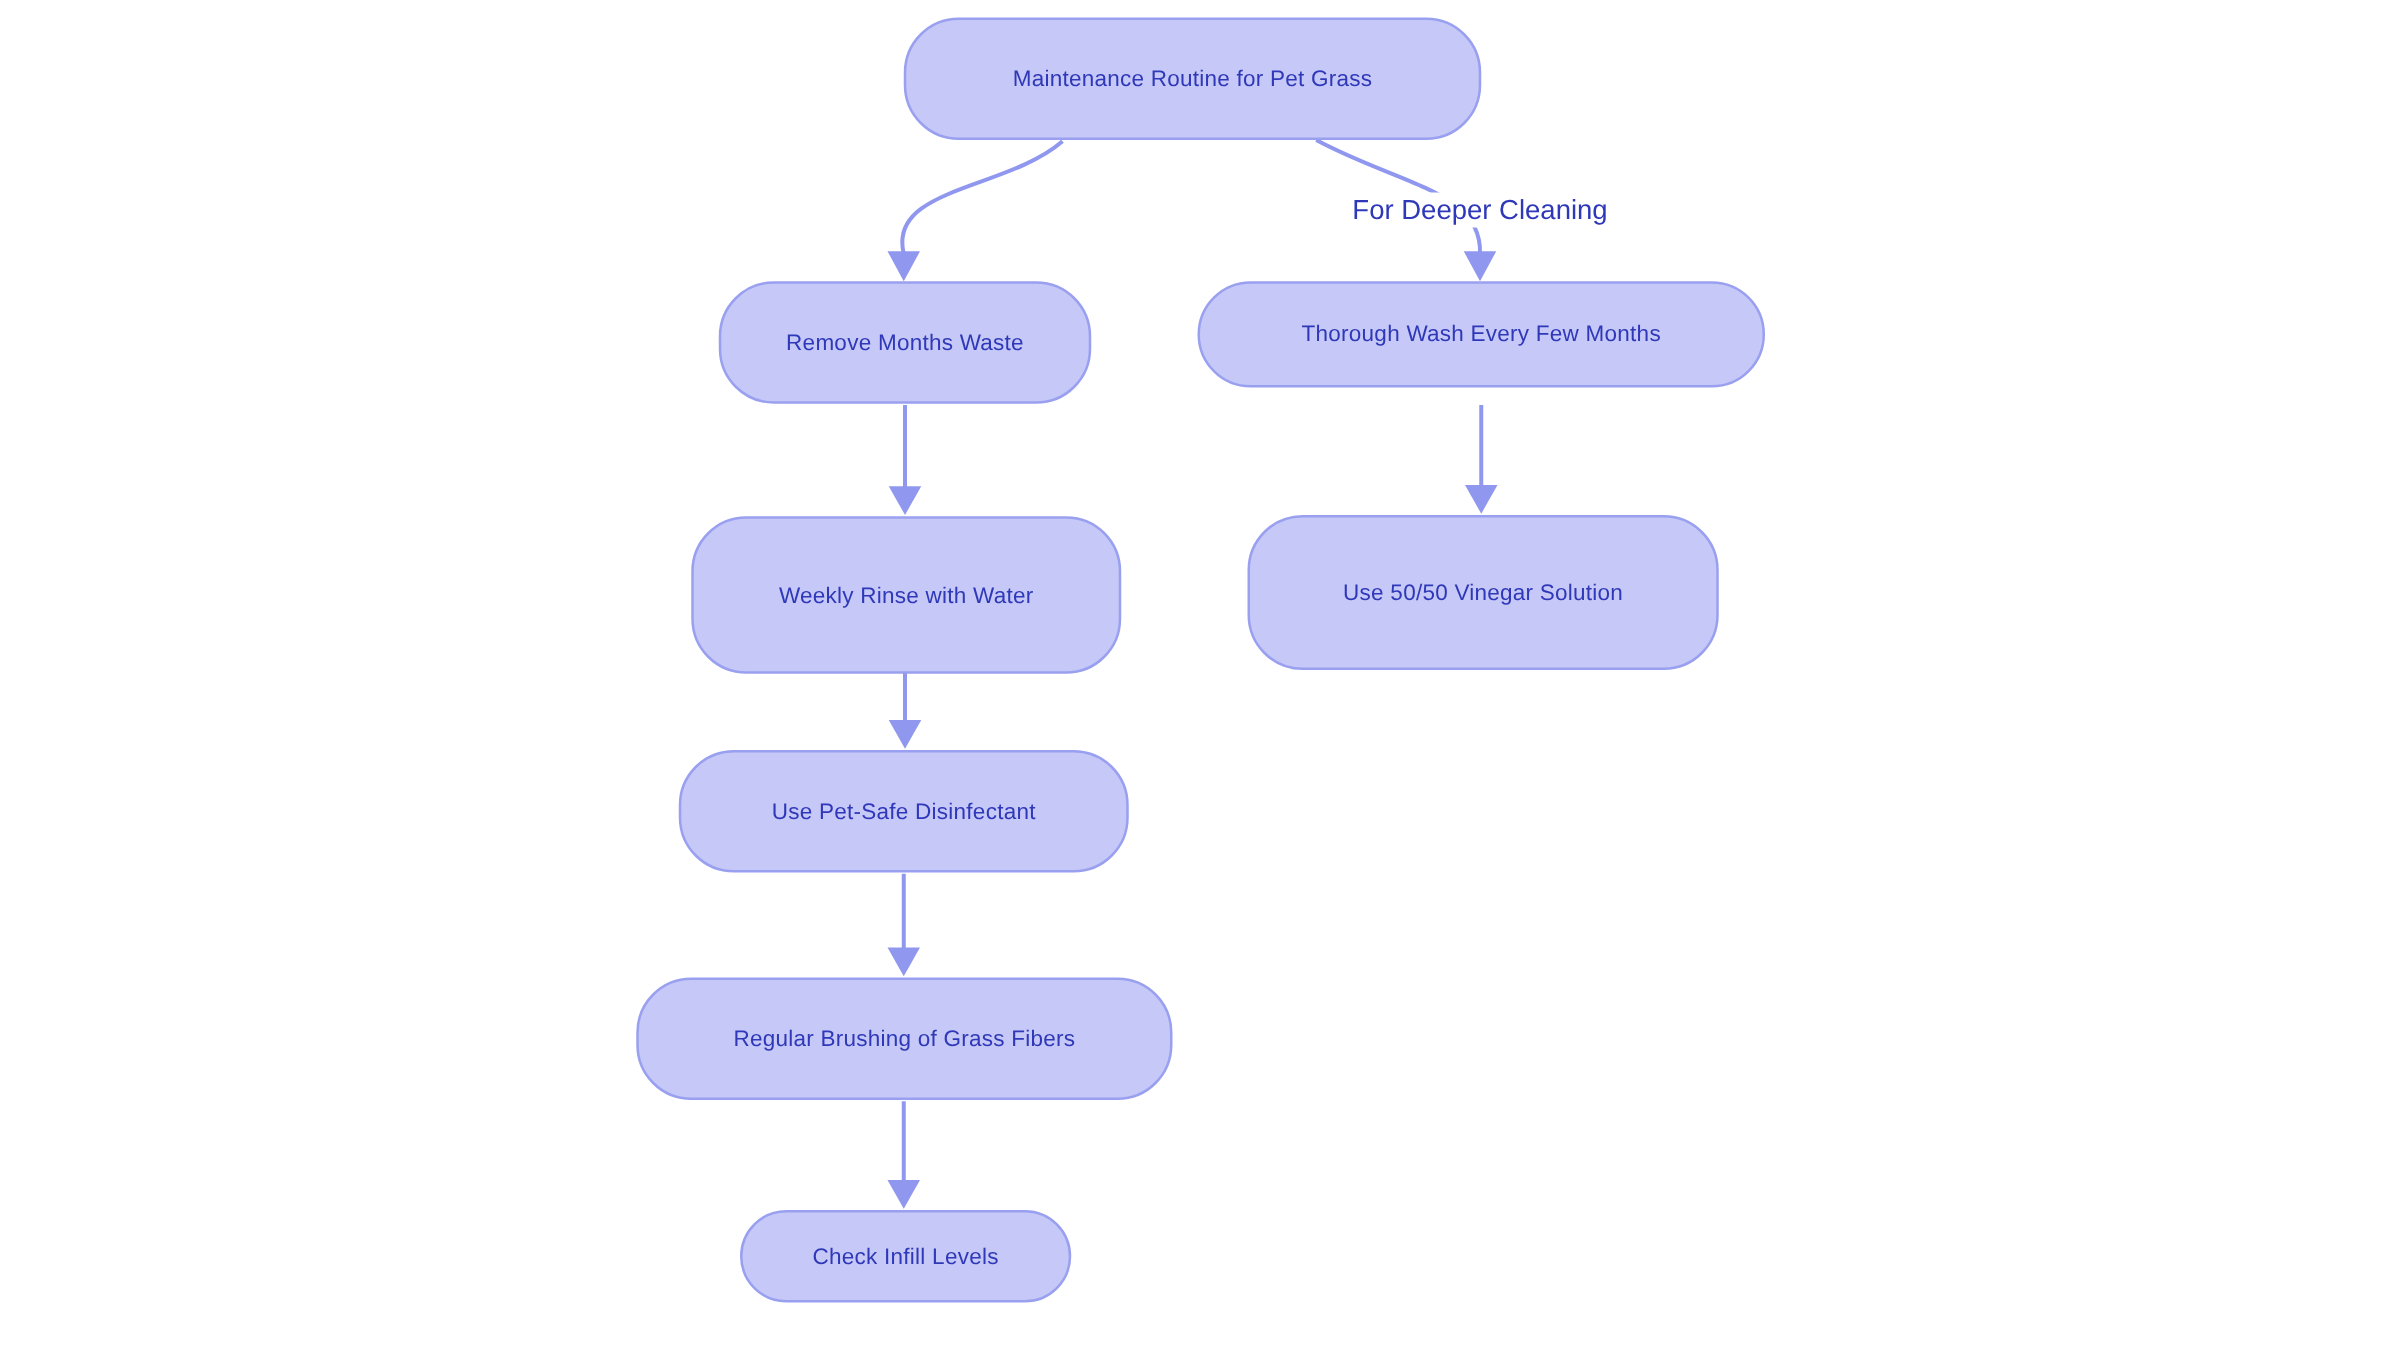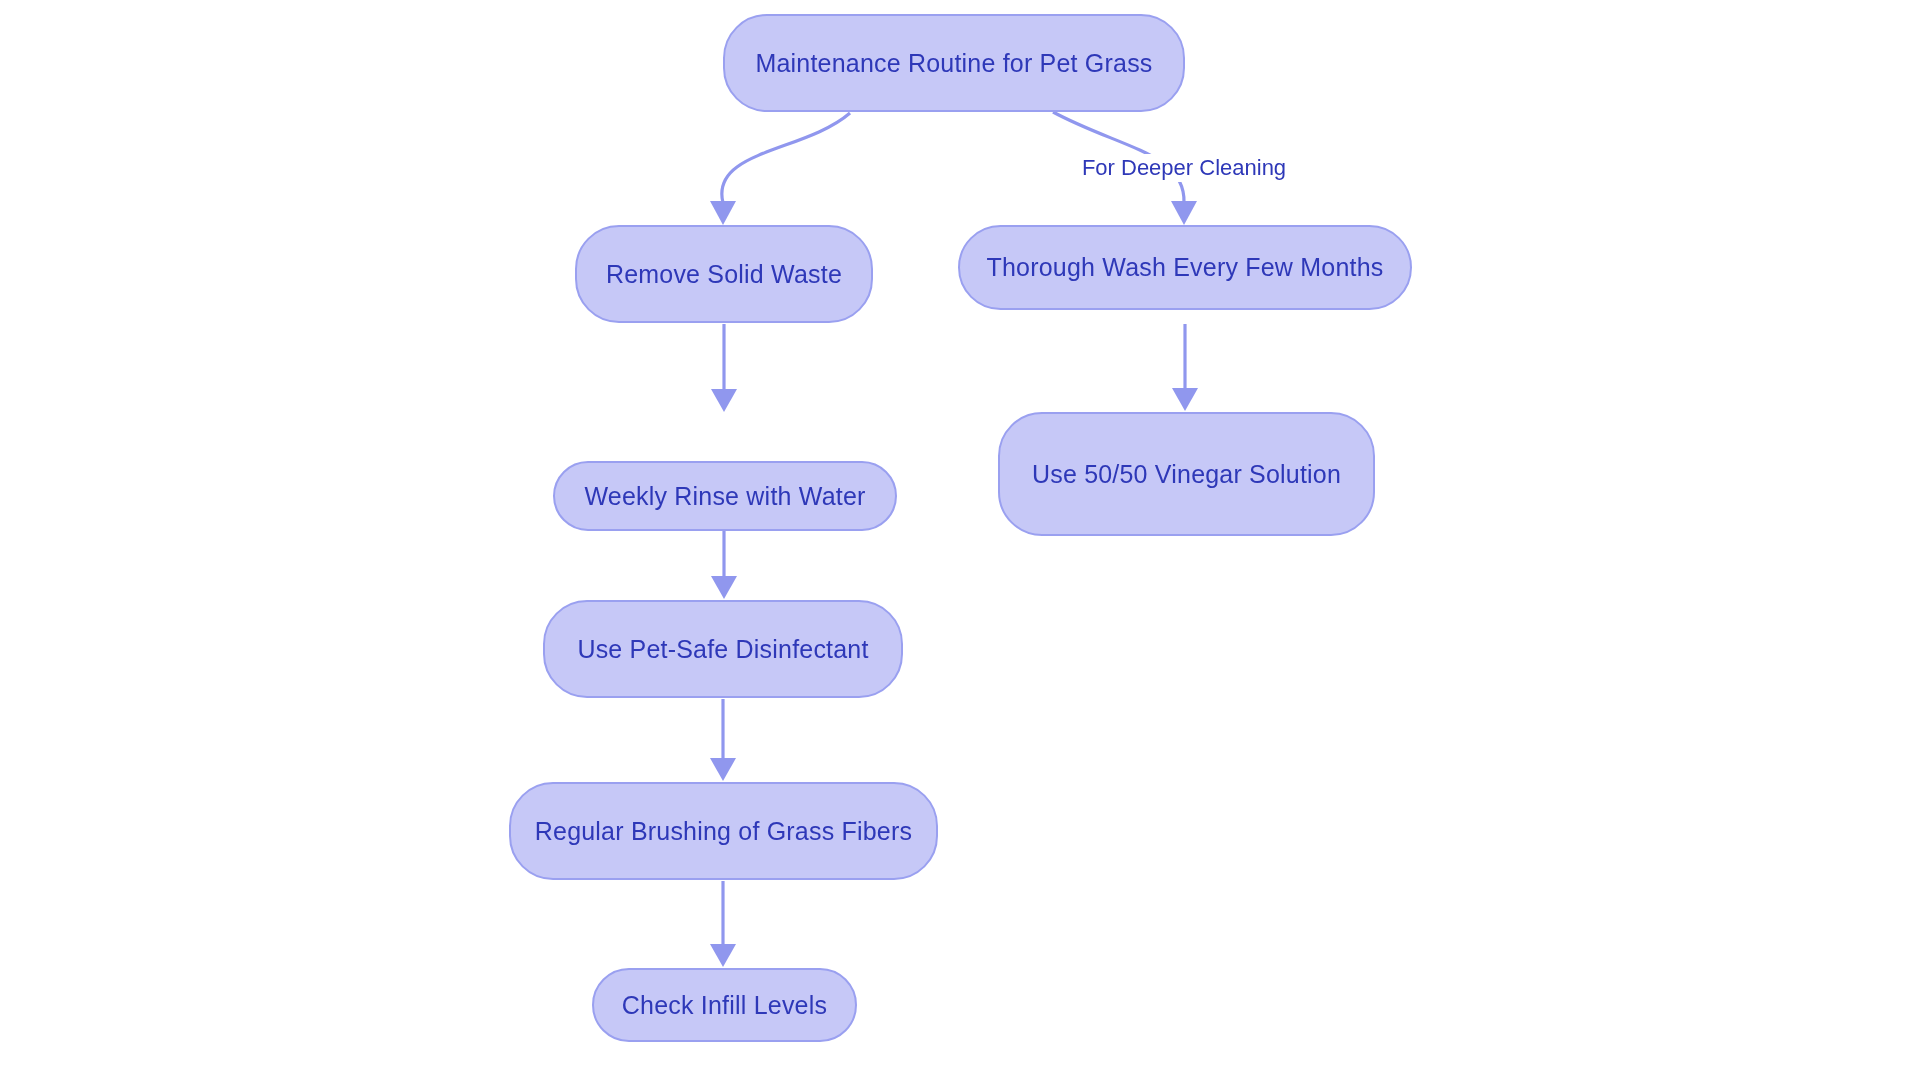--- a/index.html
+++ b/index.html
@@ -36,28 +36,28 @@
     position: absolute;
     box-sizing: border-box;
     background: #c6c8f7;
     border: 2px solid #9aa0f0;
     border-radius: 44px;
     display: flex;
     align-items: center;
     justify-content: center;
     text-align: center;
     color: #2e38b8;
-    font-size: 25px;
+    font-size: 18px;
     letter-spacing: 0.2px;
     white-space: nowrap;
   }
   .node-a { left: 723px; top: 14px;  width: 462px; height: 98px; }
   .node-b { left: 575px; top: 225px; width: 298px; height: 98px; }
   .node-c { left: 958px; top: 225px; width: 454px; height: 85px; }
-  .node-d { left: 553px; top: 413px; width: 344px; height: 70px; margin-top: 48px; }
+  .node-d { left: 553px; top: 413px; width: 344px; height: 126px; }
   .node-e { left: 998px; top: 412px; width: 377px; height: 124px; }
   .node-f { left: 543px; top: 600px; width: 360px; height: 98px; }
   .node-g { left: 509px; top: 782px; width: 429px; height: 98px; }
   .node-h { left: 592px; top: 968px; width: 265px; height: 74px; }
   .edge-label {
     position: absolute;
     left: 1184px;
     top: 154px;
     transform: translateX(-50%);
     background: #ffffff;
@@ -94,21 +94,21 @@
 
     <path class="edge-path" d="M 723 881 L 723 945"></path>
     <polygon class="arrowhead" points="710,944 736,944 723,967"></polygon>
   </svg>
 
   <div class="node node-a">
     <span>Maintenance Routine for Pet Grass</span>
   </div>
 
   <div class="node node-b">
-    <span>Remove Solid Waste</span>
+    <span>Remove Months Waste</span>
   </div>
 
   <div class="node node-c">
     <span>Thorough Wash Every Few Months</span>
   </div>
 
   <div class="node node-d">
     <span>Weekly Rinse with Water</span>
   </div>
 

